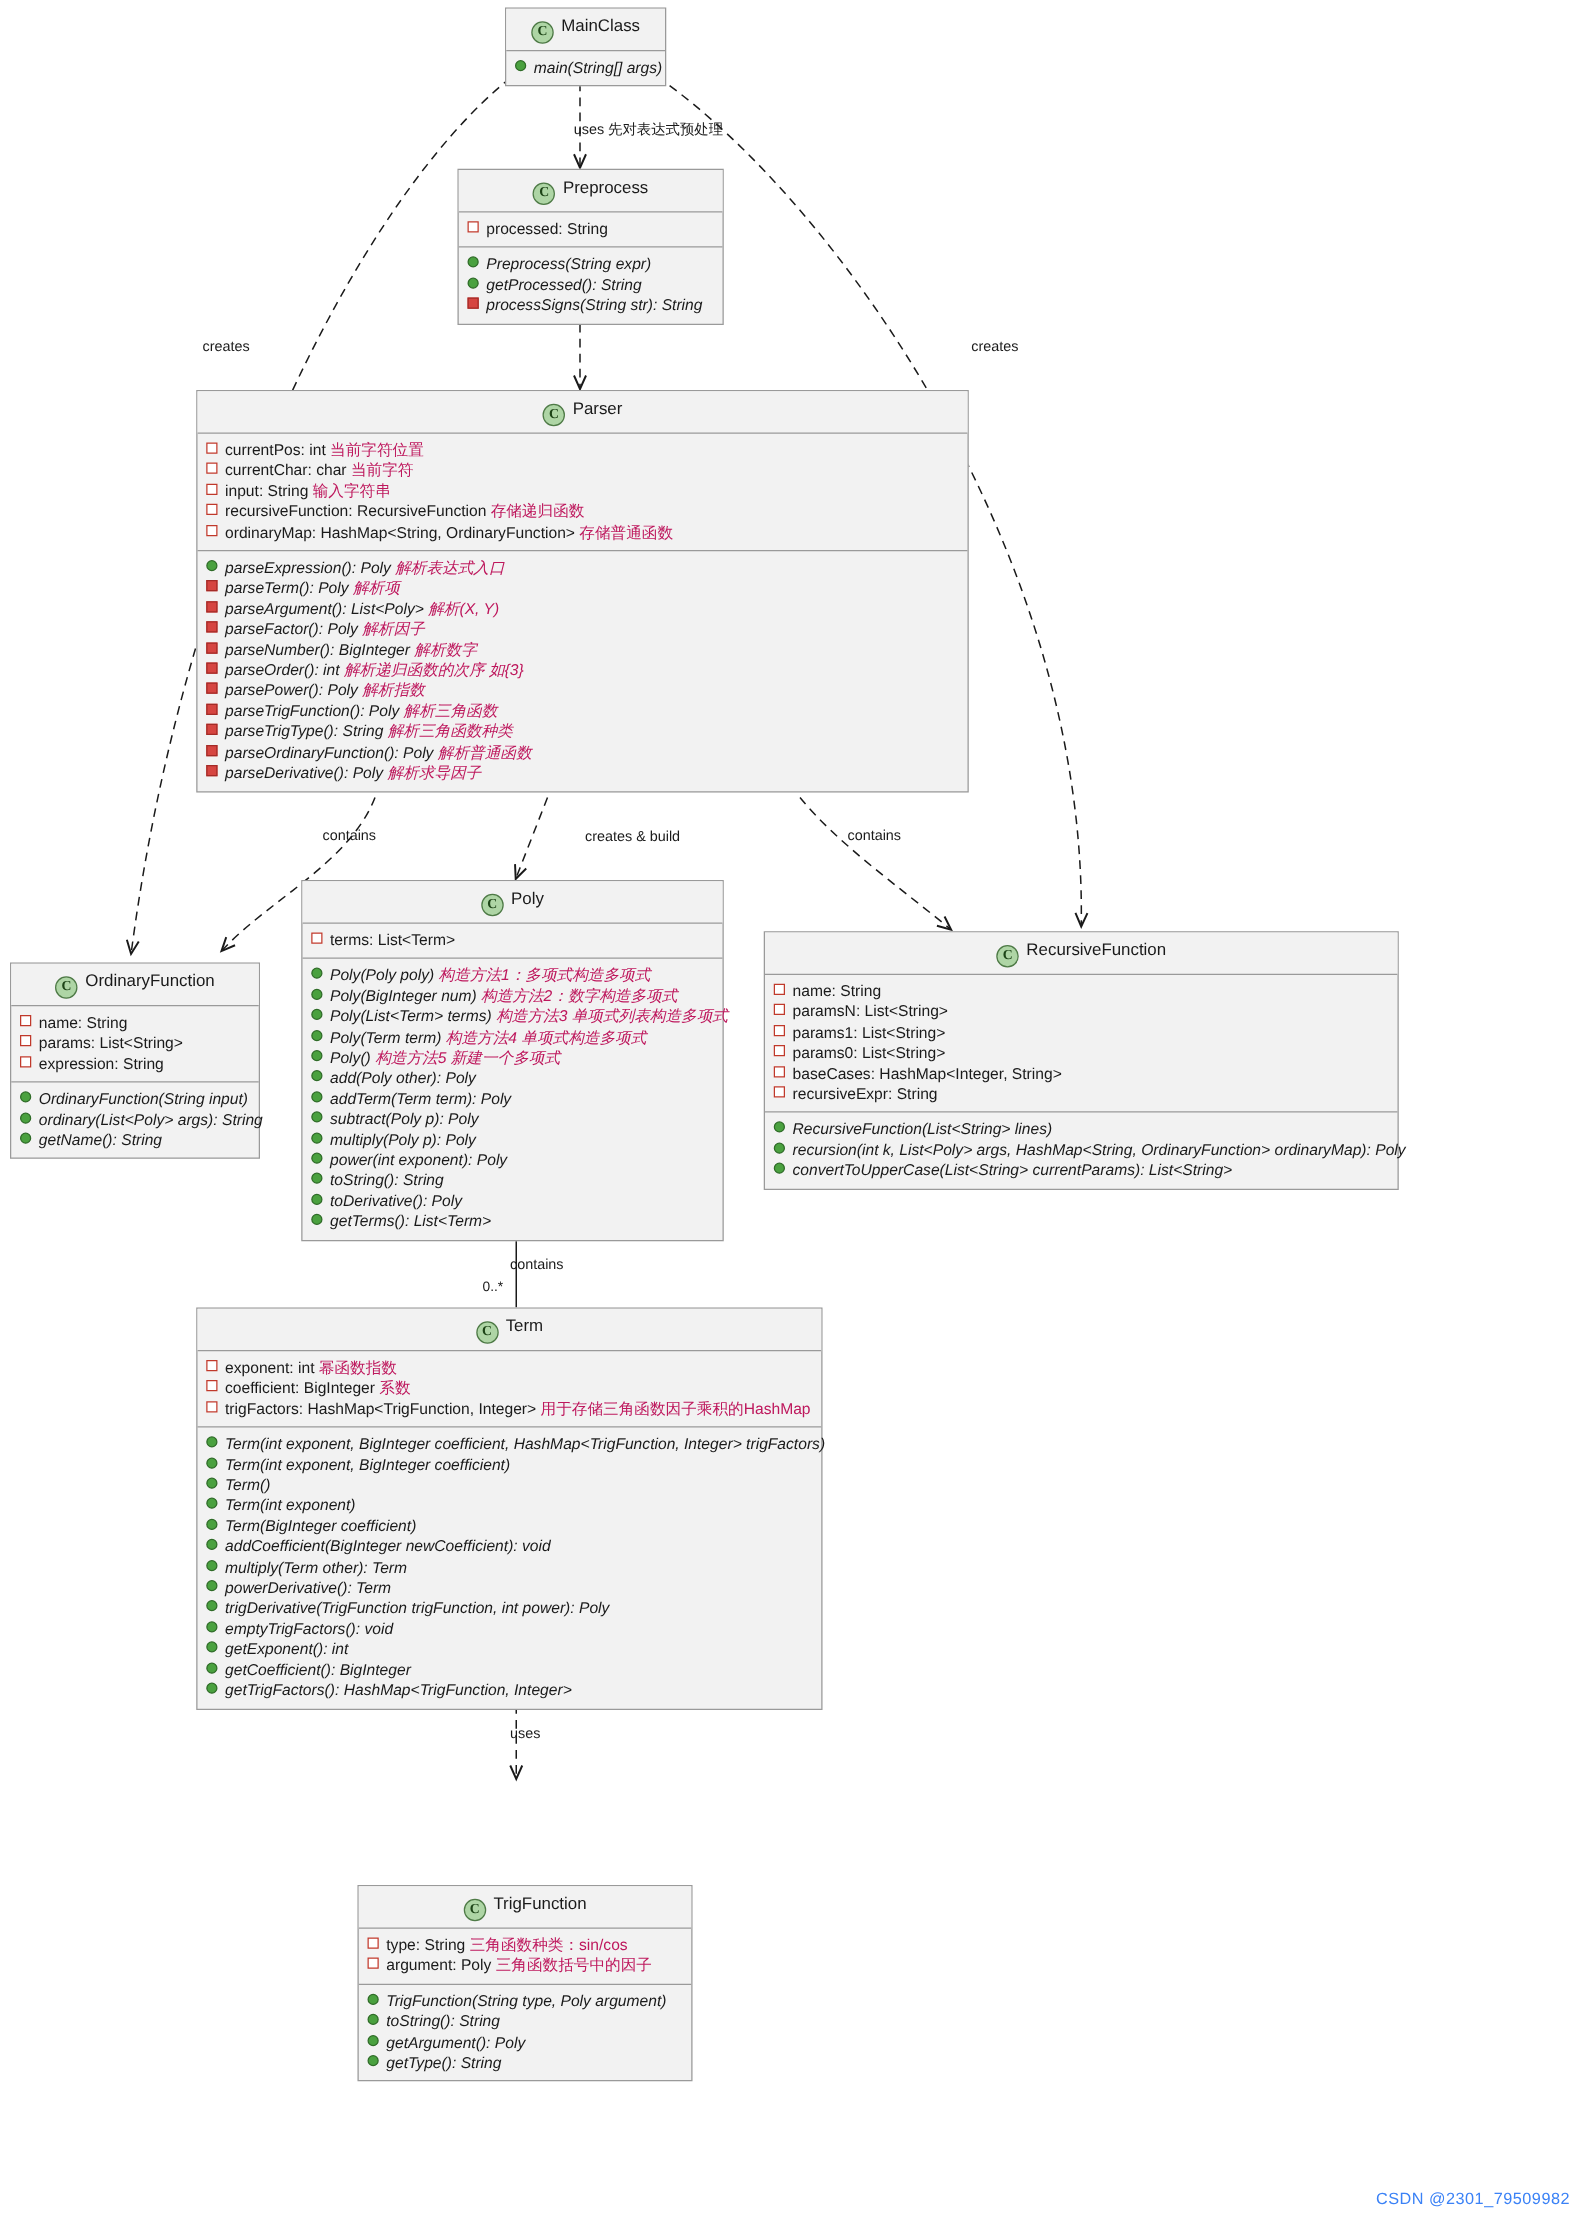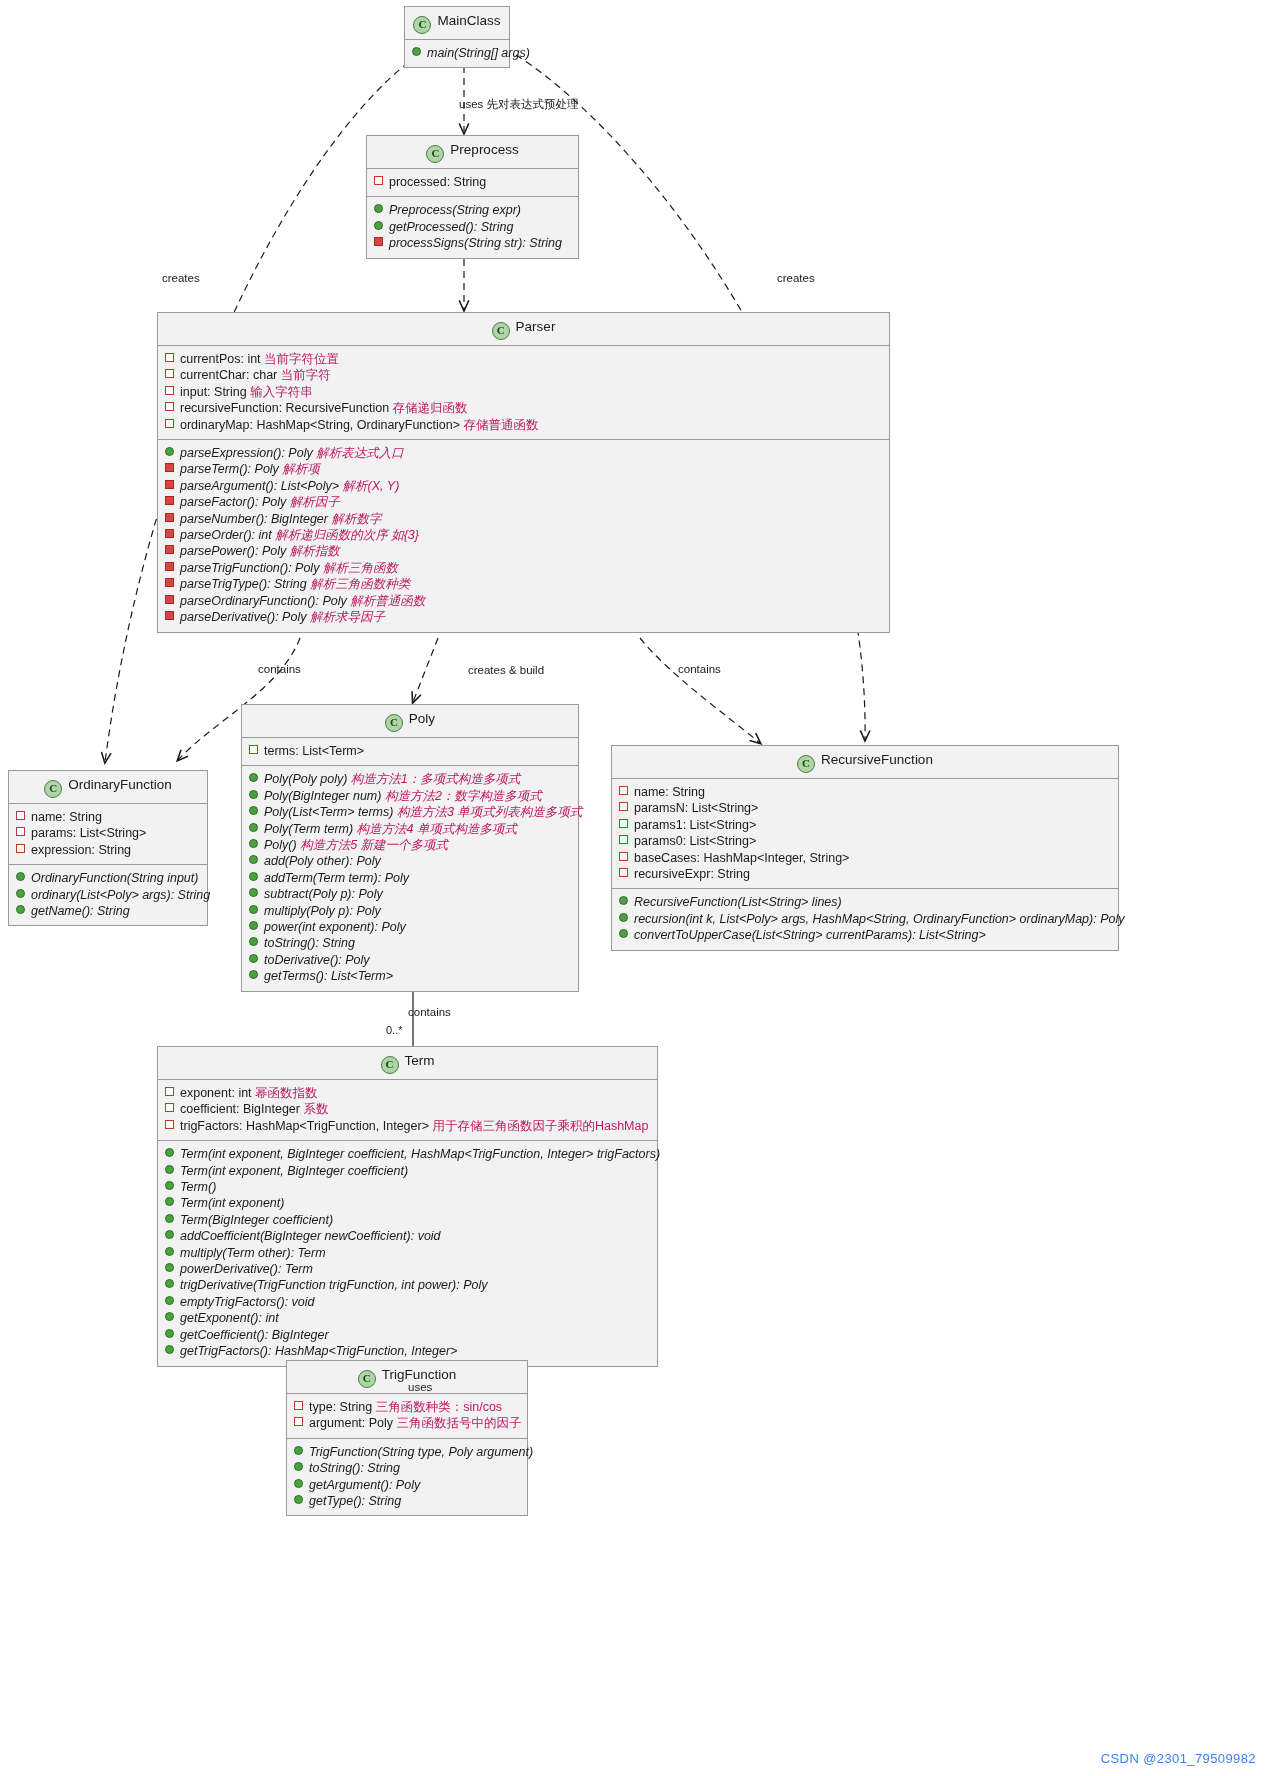--- a/index.html
+++ b/index.html
@@ -146,21 +146,21 @@
     <path d="M438,638 L413,702" stroke="#1a1a1a" stroke-width="1.2" fill="none" stroke-dasharray="7,5" marker-end="url(#arrowOpen)"></path>
 
     <path d="M640,638 C670,675 720,710 760,743" stroke="#1a1a1a" stroke-width="1.2" fill="none" stroke-dasharray="7,5" marker-end="url(#arrowOpen)"></path>
 
     <path d="M413,975 L413,1046" stroke="#1a1a1a" stroke-width="1.2" fill="none"></path>
     <path d="M413,977 L419,984 L413,991 L407,984 Z" fill="#ffffff" stroke="#1a1a1a" stroke-width="1.1"></path>
 
     <path d="M413,1352 L413,1422" stroke="#1a1a1a" stroke-width="1.2" fill="none" stroke-dasharray="7,5" marker-end="url(#arrowOpen)"></path>
   </svg>
 
-  <div class="umlclass" style="left:404px; top:6px; width:106px;">
+  <div class="umlclass" style="left:404px; top:6px; width:129px;">
     <div class="cls-header">
       <span class="cicon">C</span><span>MainClass</span>
     </div>
     <div class="cls-section">
       <div class="row">
         <span class="mk pubdot"></span><span>main(String[] args)</span>
       </div>
     </div>
   </div>
 
@@ -179,21 +179,21 @@
       </div>
       <div class="row">
         <span class="mk pubdot"></span><span>getProcessed(): String</span>
       </div>
       <div class="row">
         <span class="mk privsq"></span><span>processSigns(String str): String</span>
       </div>
     </div>
   </div>
 
-  <div class="umlclass" style="left:157px; top:312px; width:733px;">
+  <div class="umlclass" style="left:157px; top:312px; width:618px;">
     <div class="cls-header">
       <span class="cicon">C</span><span>Parser</span>
     </div>
     <div class="cls-section">
       <div class="row"><span class="mk priv"></span><span>currentPos: int </span><span class="cn">当前字符位置</span></div>
       <div class="row"><span class="mk priv"></span><span>currentChar: char </span><span class="cn">当前字符</span></div>
       <div class="row"><span class="mk priv"></span><span>input: String </span><span class="cn">输入字符串</span></div>
       <div class="row"><span class="mk priv"></span><span>recursiveFunction: RecursiveFunction </span><span class="cn">存储递归函数</span></div>
       <div class="row"><span class="mk priv"></span><span>ordinaryMap: HashMap&lt;String, OrdinaryFunction&gt; </span><span class="cn">存储普通函数</span></div>
     </div>
@@ -290,21 +290,21 @@
       <div class="row"><span class="mk pubdot"></span><span>multiply(Term other): Term</span></div>
       <div class="row"><span class="mk pubdot"></span><span>powerDerivative(): Term</span></div>
       <div class="row"><span class="mk pubdot"></span><span>trigDerivative(TrigFunction trigFunction, int power): Poly</span></div>
       <div class="row"><span class="mk pubdot"></span><span>emptyTrigFactors(): void</span></div>
       <div class="row"><span class="mk pubdot"></span><span>getExponent(): int</span></div>
       <div class="row"><span class="mk pubdot"></span><span>getCoefficient(): BigInteger</span></div>
       <div class="row"><span class="mk pubdot"></span><span>getTrigFactors(): HashMap&lt;TrigFunction, Integer&gt;</span></div>
     </div>
   </div>
 
-  <div class="umlclass" style="left:286px; top:1360px; width:242px;">
+  <div class="umlclass" style="left:286px; top:1508px; width:268px;">
     <div class="cls-header">
       <span class="cicon">C</span><span>TrigFunction</span>
     </div>
     <div class="cls-section">
       <div class="row"><span class="mk priv"></span><span>type: String </span><span class="cn">三角函数种类：sin/cos</span></div>
       <div class="row"><span class="mk priv"></span><span>argument: Poly </span><span class="cn">三角函数括号中的因子</span></div>
     </div>
     <div class="cls-section">
       <div class="row"><span class="mk pubdot"></span><span>TrigFunction(String type, Poly argument)</span></div>
       <div class="row"><span class="mk pubdot"></span><span>toString(): String</span></div>

